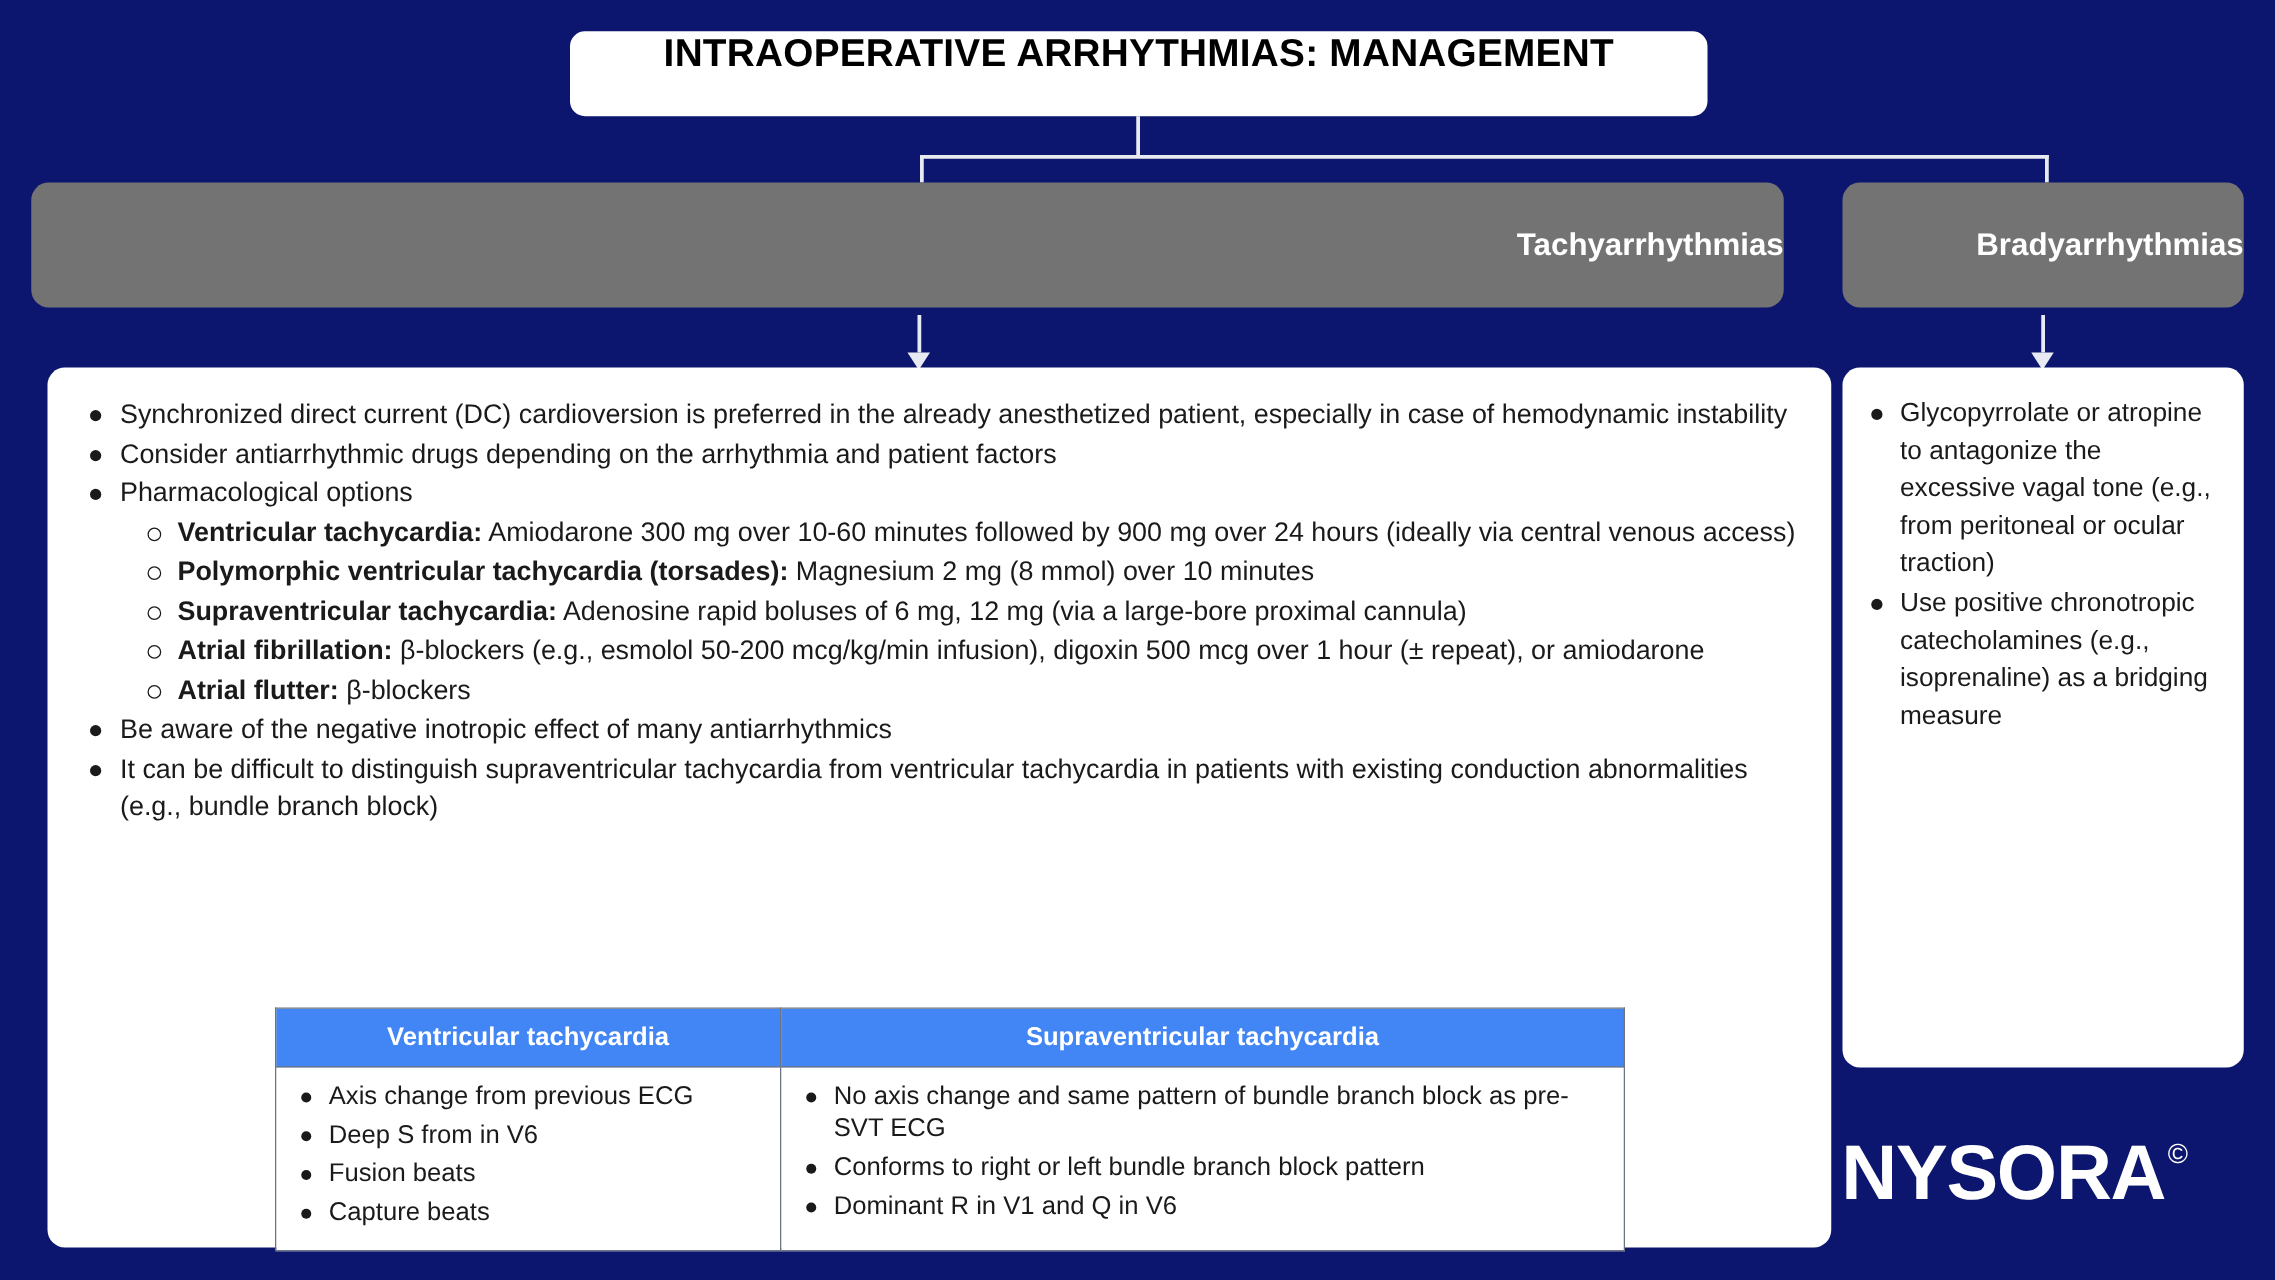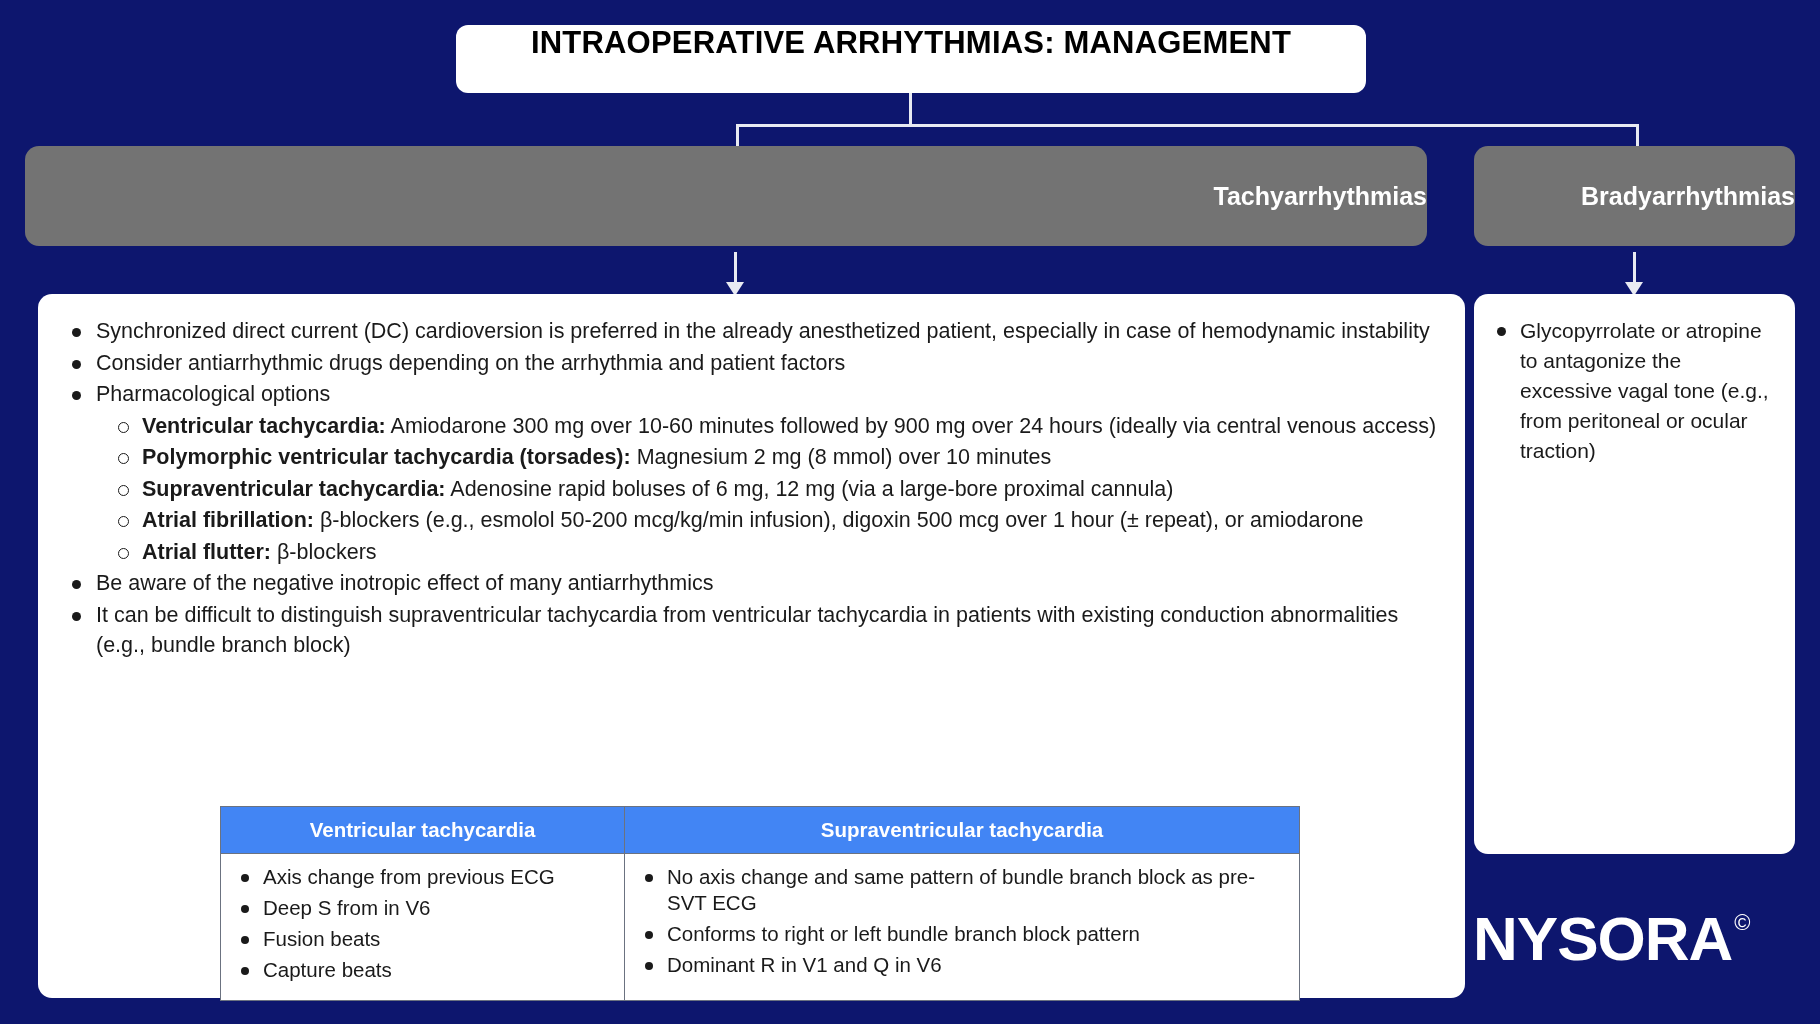--- a/index.html
+++ b/index.html
@@ -338,19 +338,20 @@
           <li>Dominant R in V1 and Q in V6</li>
         </ul>
       </td>
     </tr>
   </tbody>
 </table>
 
 <div class="panel panel-brady">
   <ul style="list-style:none;">
     <li class="bb">Glycopyrrolate or atropine to antagonize the excessive vagal tone (e.g., from peritoneal or ocular traction)</li>
+    <li class="bb">Use positive chronotropic catecholamines (e.g., isoprenaline) as a bridging measure</li>
   </ul>
 </div>
 
 <div class="logo">
   <span class="logo-text">NYSORA</span>
   <span class="logo-c">©</span>
 </div>
 
 </body></html>

